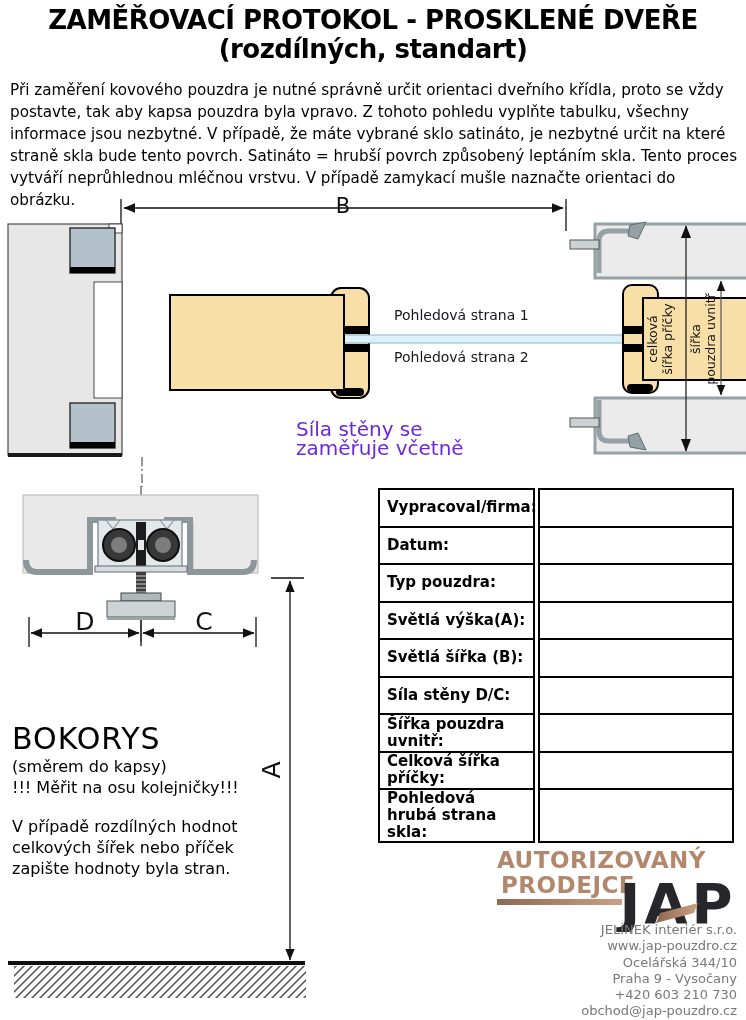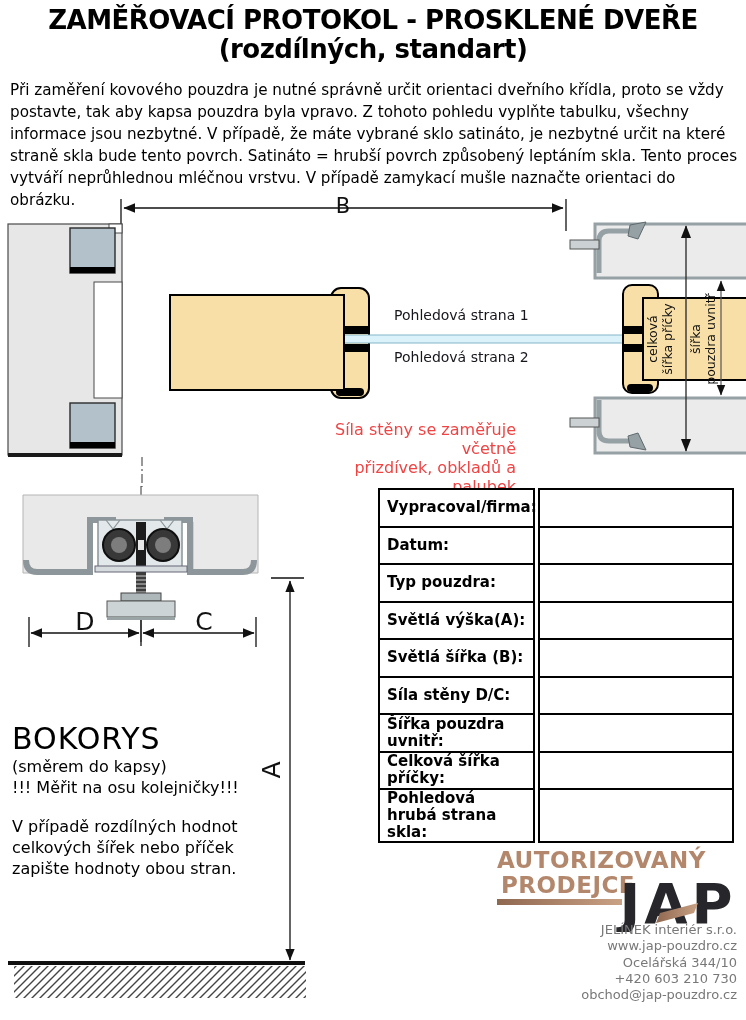--- a/index.html
+++ b/index.html
@@ -5,21 +5,21 @@
   html,body{margin:0;padding:0;background:#fff;}
   #page{position:relative;width:746px;height:1020px;background:#fff;overflow:hidden;
         font-family:"DejaVu Sans","Liberation Sans",sans-serif;color:#000;padding-left:12px;}
   .abs{position:absolute;}
   
   #title{left:0;top:6px;width:746px;text-align:center;font-weight:bold;
          font-size:26px;line-height:29px;letter-spacing:-0.5px;}
   
   #intro{left:10px;top:79px;width:730px;font-size:15.2px;line-height:22px;text-align:left;}
   
-  #red-note{left:296px;top:420px;width:220px;color:#ef4444;font-size:16px;line-height:19px;text-align:right;}
+  #red-note{left:296px;top:420px;width:220px;color:#6d28d9;font-size:20px;line-height:19px;}
   
   #bokorys-block{left:12px;top:722px;width:276px;text-align:left;}
   #bokorys-title{font-size:30px;line-height:34px;font-weight:normal;letter-spacing:1px;}
   .bok-line{font-size:16px;line-height:21px;}
   #bokorys-note{margin-top:18px;font-size:16px;line-height:21px;}
   
   #form-table{left:378px;top:490px;width:359px;height:353px;display:grid;
               grid-template-columns:157px 196px;grid-auto-rows:1fr;column-gap:3px;row-gap:0;}
   .cell{border:2px solid #000;background:#fff;margin-top:-2px;}
   .cell.label{font-weight:bold;font-size:15px;line-height:17px;display:flex;
@@ -109,21 +109,20 @@
 
     <path d="M686,31 L686,256" stroke="#333" stroke-width="1.4" fill="none" marker-start="url(#arrP)" marker-end="url(#arrP)"></path>
     <path d="M721,86 L721,200" stroke="#555" stroke-width="1.2" fill="none" marker-start="url(#arrP)" marker-end="url(#arrP)"></path>
 
     <text x="394" y="125" font-size="14" fill="#16161d">Pohledová strana 1</text>
     <text x="394" y="167" font-size="14" fill="#16161d">Pohledová strana 2</text>
   </svg>
 
   <div class="abs" id="red-note">
     <span>Síla stěny se zaměřuje včetně</span><br>
-    <span>přizdívek, obkladů a palubek</span>
   </div>
 
   <svg class="abs" style="left:0;top:470px" width="320" height="535" viewBox="0 0 320 535">
     <defs>
       <marker id="arrS" viewBox="0 0 10 10" refX="9.5" refY="5" markerWidth="9" markerHeight="9" orient="auto-start-reverse">
         <path d="M0,1 L10,5 L0,9 Z" fill="#111"></path>
       </marker>
       <pattern id="hatchp" width="8" height="8" patternUnits="userSpaceOnUse">
         <path d="M0,8 L8,0 M-2,2 L2,-2 M6,10 L10,6" stroke="#444" stroke-width="1.4"></path>
       </pattern>
@@ -170,21 +169,21 @@
     </g>
 
     <path d="M8,493 H305" stroke="#111" stroke-width="4"></path>
     <rect x="14" y="496" width="292" height="32" fill="url(#hatchp)"></rect>
   </svg>
 
   <div class="abs" id="bokorys-block">
     <div id="bokorys-title">BOKORYS</div>
     <div class="bok-line">(směrem do kapsy)</div>
     <div class="bok-line">!!! Měřit na osu kolejničky!!!</div>
-    <div id="bokorys-note">V případě rozdílných hodnot celkových šířek nebo příček zapište hodnoty obou stran.</div>
+    <div id="bokorys-note">V případě rozdílných hodnot celkových šířek nebo příček zapište hodnoty byla stran.</div>
   </div>
 
   <div class="abs" id="form-table">
     <div class="cell label">Vypracoval/firma:</div>
     <div class="cell value"></div>
     <div class="cell label">Datum:</div>
     <div class="cell value"></div>
     <div class="cell label">Typ pouzdra:</div>
     <div class="cell value"></div>
     <div class="cell label">Světlá výška(A):</div>
@@ -213,17 +212,18 @@
       </linearGradient>
     </defs>
     <text x="66" y="51" font-size="56" font-weight="bold" text-anchor="middle" letter-spacing="4" fill="#26262b">JAP</text>
     <polygon points="48,41 86,31 82,41 44,51" fill="url(#cg)"></polygon>
   </svg>
 
   <div class="abs" id="contact">
     <div>JELÍNEK interiér s.r.o.</div>
     <div>www.jap-pouzdro.cz</div>
     <div>Ocelářská 344/10</div>
+    <div>Praha 9 - Vysočany</div>
     <div>+420 603 210 730</div>
     <div>obchod@jap-pouzdro.cz</div>
   </div>
 
 </div>
 
 </body></html>

